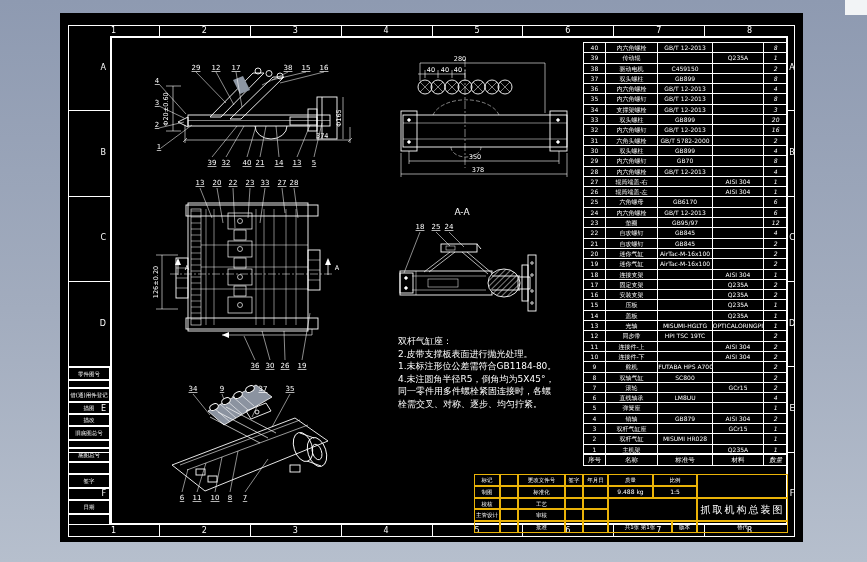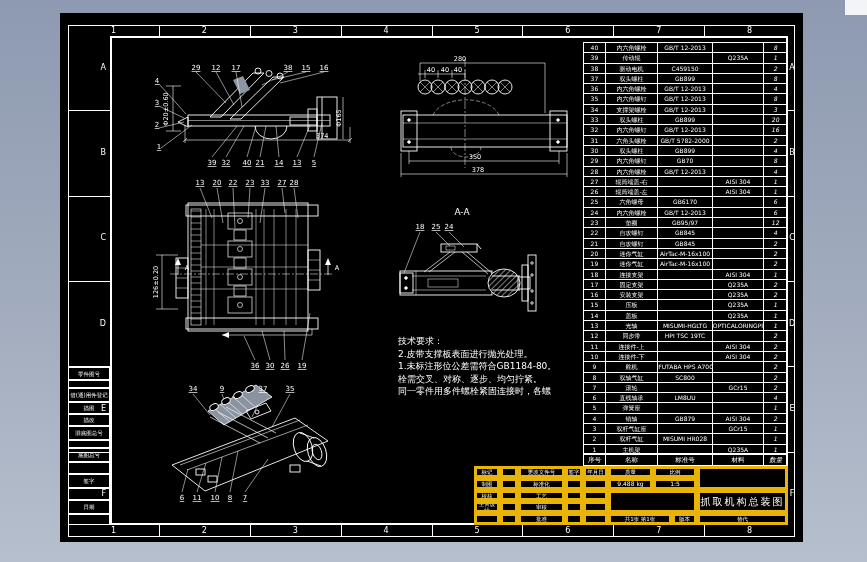--- a/index.html
+++ b/index.html
@@ -20,22 +20,22 @@
   .bom{position:absolute;left:523px;top:29px;width:205px;height:412px;border:1px solid #fff;box-sizing:border-box;}
   .bom-row{display:flex;height:10.3px;box-sizing:border-box;border-bottom:1px solid #fff;}
   .bom-row:last-child{border-bottom:none;}
   .bom-cell{box-sizing:border-box;border-right:1px solid #fff;color:#fff;font-size:6px;line-height:9px;
             overflow:hidden;white-space:nowrap;text-align:center;}
   .bom-cell:last-child{border-right:none;font-style:italic;}
   .bom-head{position:absolute;left:523px;top:441px;width:205px;height:12px;border:1px solid #fff;
             box-sizing:border-box;display:flex;}
   .bom-head .bom-cell{font-size:6.5px;line-height:10px;}
   .tb{position:absolute;left:414px;top:453px;width:314px;height:59px;box-sizing:border-box;}
-  .tb-cell{position:absolute;border:3px solid #eab308;box-sizing:border-box;color:#fff;font-size:5.5px;
-           line-height:6px;display:flex;align-items:center;justify-content:center;text-align:center;overflow:hidden;}
+  .tb-cell{position:absolute;border:1px solid #eab308;box-sizing:border-box;color:#fff;font-size:5.5px;
+           line-height:6px;display:flex;align-items:center;justify-content:center;text-align:center;overflow:hidden;margin-top:8px;}
   .tb-title{font-size:10px;letter-spacing:2px;}
   .tb-val{font-size:6px;}
   .tech{position:absolute;left:338px;top:322px;width:188px;color:#fff;font-size:9px;line-height:12.5px;white-space:nowrap;overflow:hidden;}
   svg.views{position:absolute;left:0;top:0;width:743px;height:529px;}
   svg text{fill:#fff;stroke:none;font-family:"DejaVu Sans",sans-serif;}
   svg .co{font-size:7px;text-decoration:underline;}
   svg .dim{font-size:6.5px;}
   svg .vlabel{font-size:9px;}
 </style>
 </head>
@@ -439,25 +439,26 @@
       <div class="tb-cell tb-val" style="left: 179px; top: 12px; width: 44px; height: 12px;">1:5</div>
       <div class="tb-cell " style="left: 223px; top: 0px; width: 91px; height: 24px;"></div>
       <div class="tb-cell " style="left: 134px; top: 24px; width: 89px; height: 23px;"></div>
       <div class="tb-cell tb-title" style="left: 223px; top: 24px; width: 91px; height: 23px;">抓取机构总装图</div>
       <div class="tb-cell " style="left: 134px; top: 47px; width: 64px; height: 12px;">共1张 第1张</div>
       <div class="tb-cell " style="left: 198px; top: 47px; width: 25px; height: 12px;">版本</div>
       <div class="tb-cell " style="left: 223px; top: 47px; width: 91px; height: 12px;">替代</div>
     </div>
 
   <div class="tech" id="tech-block">
-      <div>技术要求：</div>
+      <div>双杆气缸座：</div>
       <div>2.皮带支撑板表面进行抛光处理。</div>
       <div>1.未标注形位公差需符合GB1184-80。</div>
+      <div>4.未注圆角半径R5，倒角均为5X45°，</div>
+      <div>同一零件用多件螺栓紧固连接时，各螺</div>
       <div>栓需交叉、对称、逐步、均匀拧紧。</div>
-      <div>同一零件用多件螺栓紧固连接时，各螺</div>
     </div>
 
   <svg class="views" viewBox="0 0 743 529">
     <defs>
       <pattern id="hatch" width="4" height="4" patternTransform="rotate(45)" patternUnits="userSpaceOnUse">
         <rect width="4" height="4" fill="#000"></rect>
         <line x1="0" y1="0" x2="0" y2="4" stroke="#fff" stroke-width="1"></line>
       </pattern>
     </defs>
 

